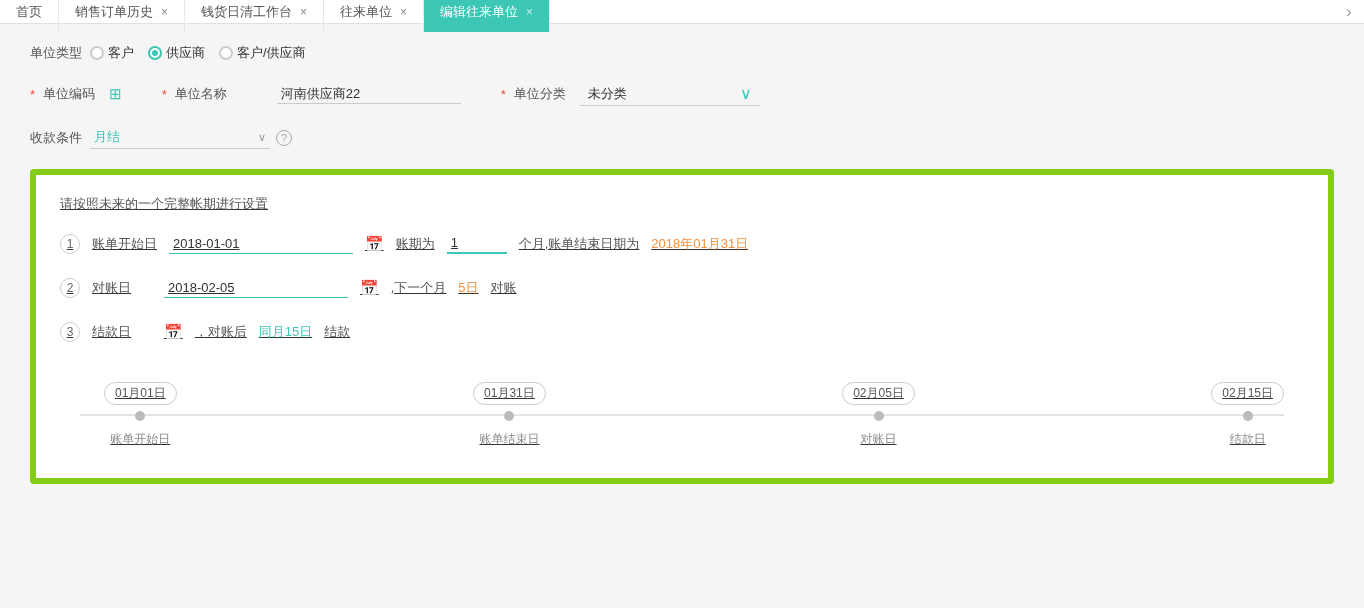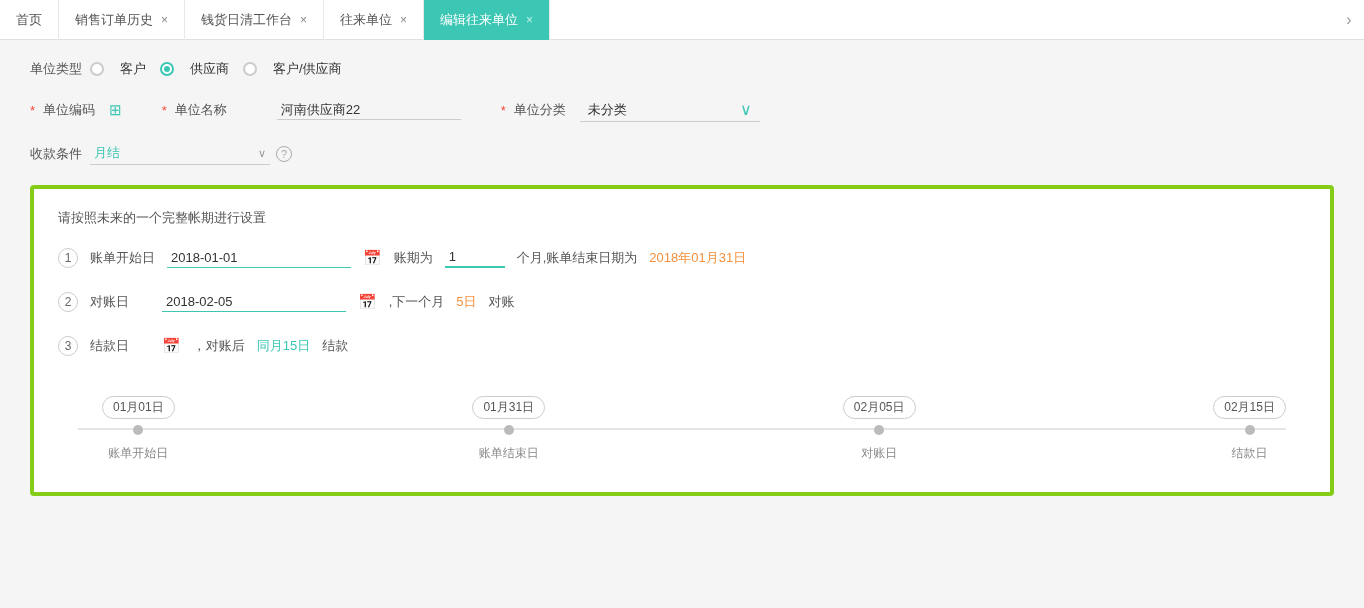--- a/index.html
+++ b/index.html
@@ -4,21 +4,21 @@
   <style>
     * { box-sizing: border-box; margin: 0; padding: 0; }
     body { font-family: 'Microsoft YaHei', Arial, sans-serif; font-size: 13px; background: #f5f5f5; color: #333; }
 
     
     .tabs-bar {
       display: flex;
       align-items: center;
       background: #fff;
       border-bottom: 1px solid #e0e0e0;
-      height: 40px;
+      height: 24px;
       padding: 0 0;
     }
     .tab {
       display: flex;
       align-items: center;
       padding: 0 16px;
       height: 40px;
       cursor: pointer;
       font-size: 13px;
       color: #555;
@@ -74,21 +74,21 @@
       margin-right: 2px;
     }
     .radio-group {
       display: flex;
       align-items: center;
       gap: 14px;
     }
     .radio-item {
       display: flex;
       align-items: center;
-      gap: 16px;
+      gap: 4px;
       cursor: pointer;
     }
     .radio-circle {
       width: 14px;
       height: 14px;
       border-radius: 50%;
       border: 2px solid #ccc;
       background: #fff;
       display: inline-block;
       position: relative;
@@ -181,24 +181,25 @@
       justify-content: center;
       font-size: 11px;
       color: #aaa;
       cursor: pointer;
       margin-left: 6px;
     }
 
     
     .period-box {
       background: #fff;
-      border: 4px solid #84cc16;
+      border: 6px solid #84cc16;
       border-radius: 4px;
       padding: 20px 24px;
       margin-bottom: 16px;
+      text-decoration: underline;
     }
     .period-title {
       font-size: 13px;
       color: #555;
       margin-bottom: 20px;
     }
     .period-row {
       display: flex;
       align-items: center;
       margin-bottom: 24px;

